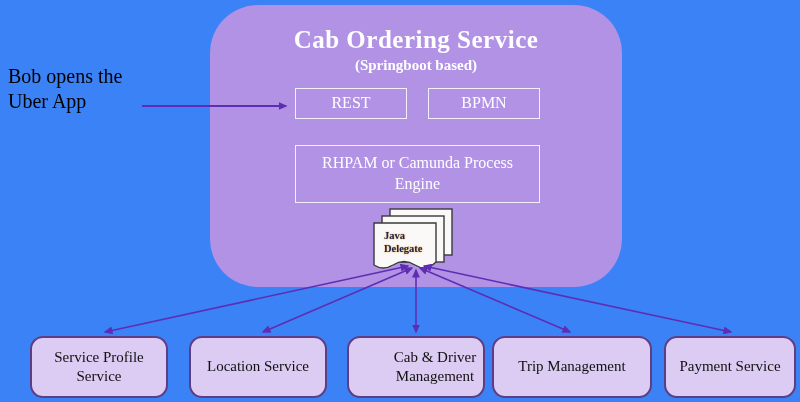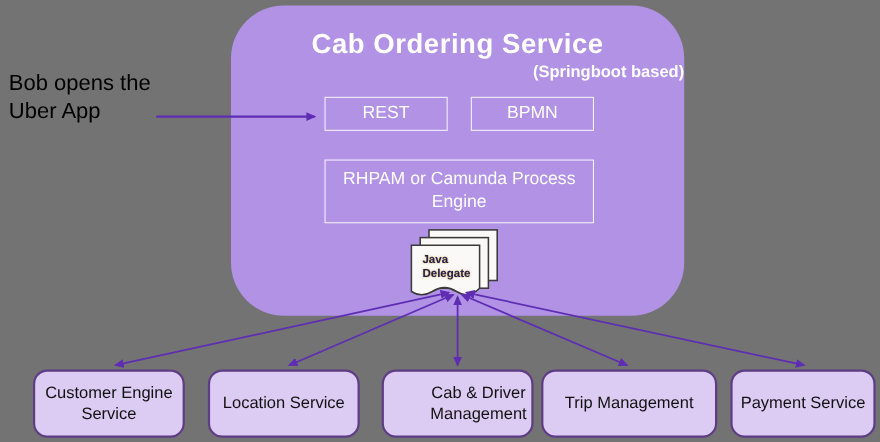--- a/index.html
+++ b/index.html
@@ -1,29 +1,29 @@
 <!DOCTYPE html>
 <html><head>
 <meta charset="utf-8">
 <style>
   html,body{margin:0;padding:0;background:#ffffff;}
   .canvas{
     position:relative;width:800px;height:402px;overflow:hidden;
-    font-family:Liberation Sans, sans-serif;background:#737373;
+    font-family:Liberation Serif, serif;background:#3b82f6;
   }
   .container-box{
     position:absolute;left:210px;top:5px;width:412px;height:282px;
     background:#b192e5;border-radius:48px;
   }
   .diagram-title{
     position:absolute;left:210px;top:26px;width:412px;text-align:center;
     color:#ffffff;font-size:25px;font-weight:bold;letter-spacing:0.5px;
   }
   .diagram-subtitle{
-    position:absolute;left:210px;top:57px;width:412px;text-align:right;
+    position:absolute;left:210px;top:57px;width:412px;text-align:center;
     color:#ffffff;font-size:15px;font-weight:bold;
   }
   .inner-box{
     position:absolute;box-sizing:border-box;border:1.5px solid rgba(255,255,255,0.85);
     color:#ffffff;font-size:16px;display:flex;align-items:center;justify-content:center;
     text-align:center;line-height:1.3;
   }
   .rest-box{left:295px;top:88px;width:112px;height:31px;}
   .bpmn-box{left:428px;top:88px;width:112px;height:31px;}
   .engine-box{left:295px;top:145px;width:245px;height:58px;padding:2px 14px;}
@@ -68,21 +68,21 @@
 
   <svg class="card-stack" viewBox="0 0 96 72" xmlns="http://www.w3.org/2000/svg">
     <g fill="#faf9f7" stroke="#3a3a3a" stroke-width="1.4">
       <rect x="24" y="3" width="62" height="46"></rect>
       <rect x="16" y="10" width="62" height="46"></rect>
       <path d="M8,17 L70,17 L70,56 Q60,66 49,59 Q38,52 27,59 Q17,65 8,59 Z"></path>
     </g>
   </svg>
   <div class="delegate-label">Java Delegate</div>
 
-  <div class="service-box svc-0">Customer Engine Service</div>
+  <div class="service-box svc-0">Service Profile Service</div>
   <div class="service-box svc-1">Location Service</div>
   <div class="service-box svc-2">Cab &amp; Driver Management</div>
   <div class="service-box svc-3">Trip Management</div>
   <div class="service-box svc-4">Payment Service</div>
 
   <svg class="arrow-layer" viewBox="0 0 800 402" xmlns="http://www.w3.org/2000/svg">
     <defs>
       <marker id="ah" markerWidth="9" markerHeight="8" refX="7.5" refY="4" orient="auto-start-reverse" markerUnits="userSpaceOnUse">
         <path d="M0,0 L9,4 L0,8 Z" fill="#5f2db3"></path>
       </marker>

